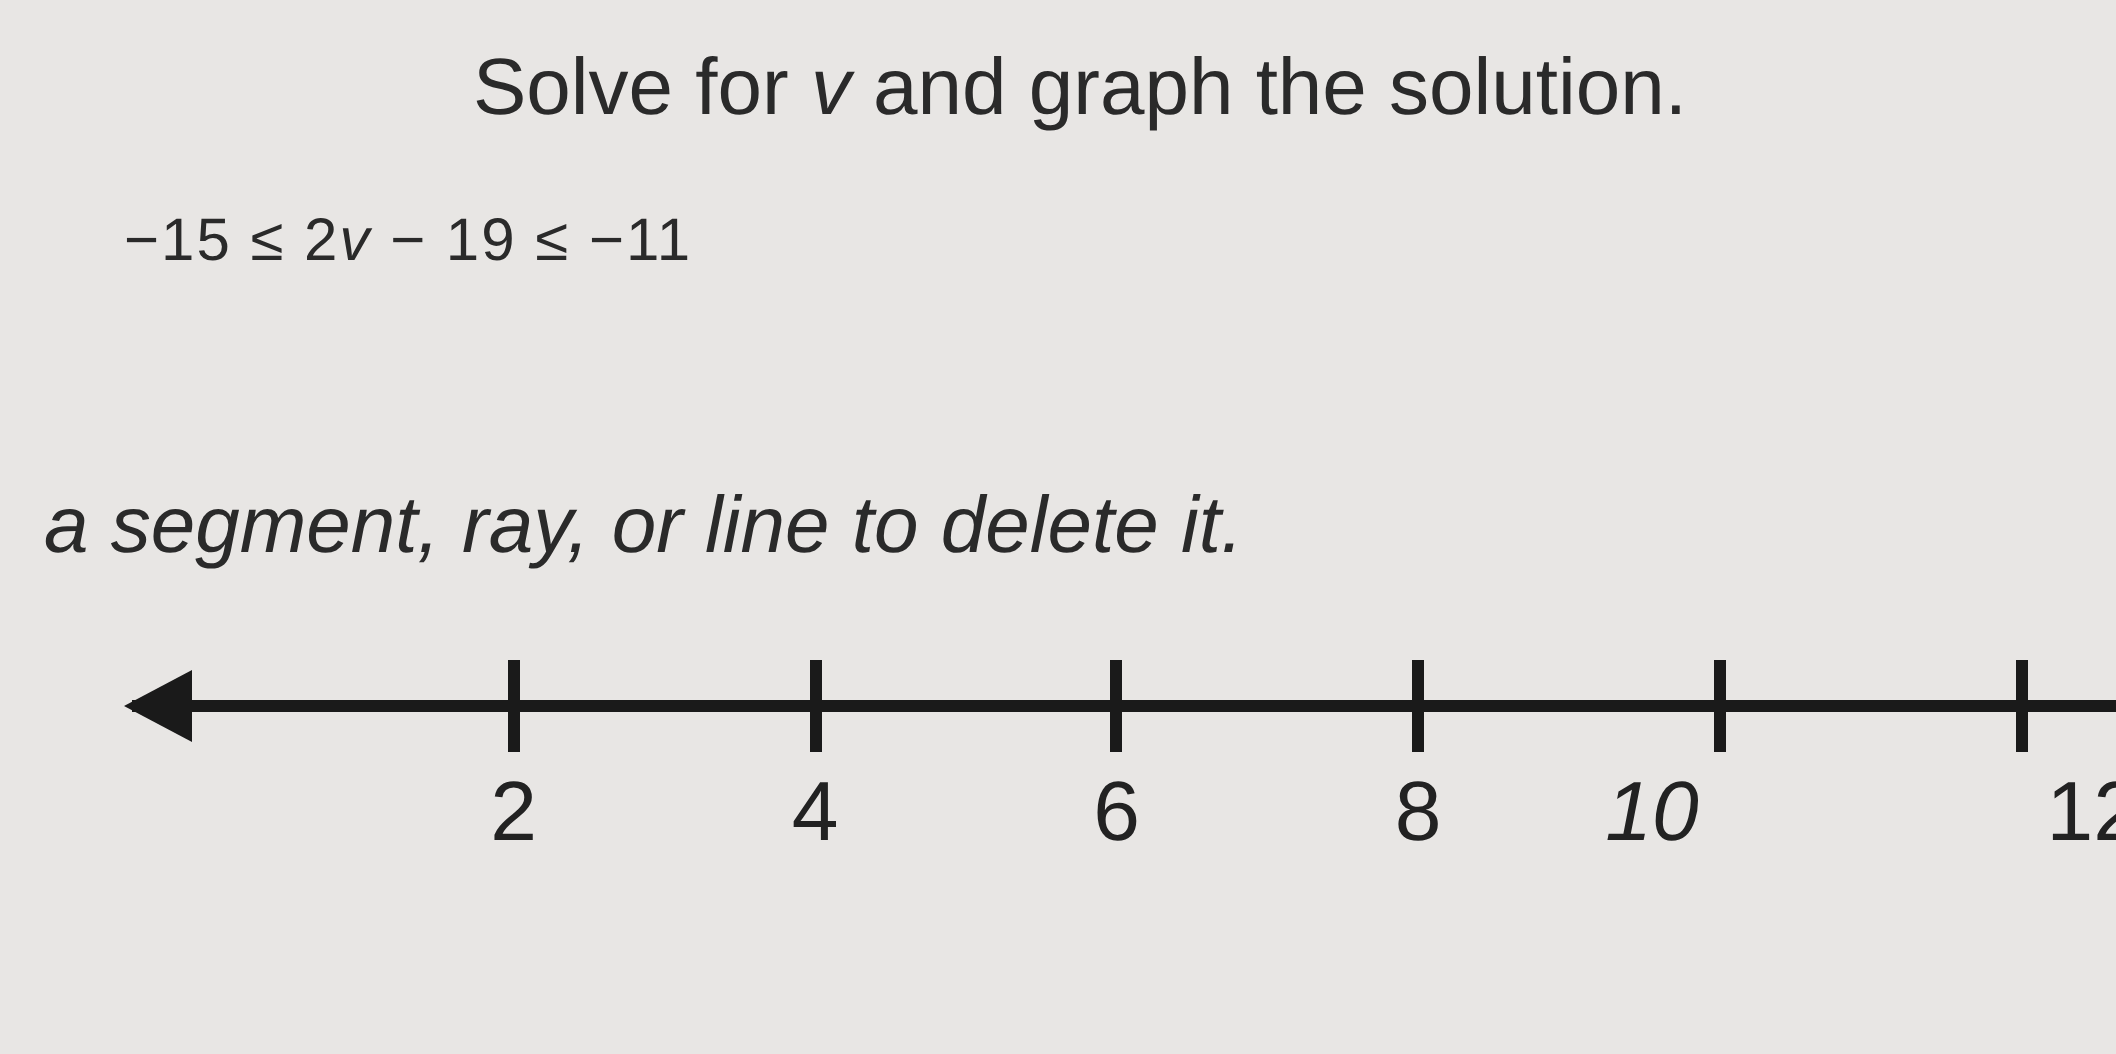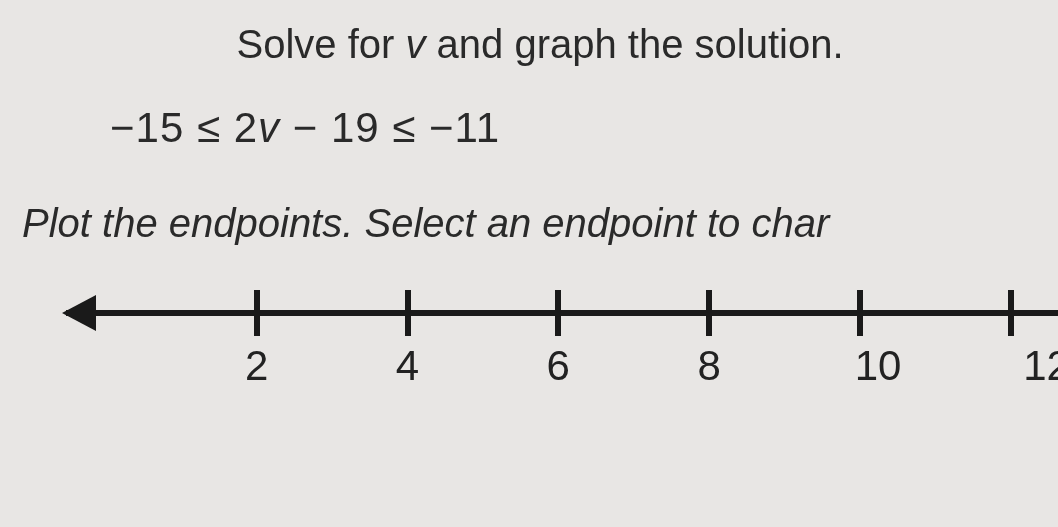--- a/index.html
+++ b/index.html
@@ -20,22 +20,22 @@
     .prompt {
       font-size: 40px;
       line-height: 1.3;
       margin-bottom: 34px;
       text-align: center;
     }
     .var {
       font-style: italic;
     }
     .inequality {
-      font-size: 42px;
-      margin-left: 88px;
+      font-size: 30px;
+      margin-left: 40px;
       margin-bottom: 44px;
       letter-spacing: 1px;
     }
     .inequality .var {
       font-style: italic;
     }
     .instructions {
       font-style: italic;
       font-size: 40px;
       line-height: 1.35;
@@ -91,33 +91,34 @@
 
 <div class="inequality">
   <span>−15</span>
   <span>≤</span>
   <span>2</span><span class="var">v</span><span> − 19</span>
   <span>≤</span>
   <span>−11</span>
 </div>
 
 <div class="instructions">
-  <span>Plot the endpoints. Select an endpoint to char</span><br>
+  <br>
+  <span>a segment, ray, or line to delete it.</span>
 </div>
 
 <div class="numberline-wrap">
   <div class="arrow-left"></div>
   <div class="axis"></div>
   <div id="ticks-container">
       <div class="tick" style="left: 187.769px;"></div>
       <div class="tick-label" style="left: 190.769px;">2</div>
       <div class="tick" style="left: 338.538px;"></div>
       <div class="tick-label" style="left: 341.538px;">4</div>
       <div class="tick" style="left: 489.308px;"></div>
       <div class="tick-label" style="left: 492.308px;">6</div>
       <div class="tick" style="left: 640.077px;"></div>
       <div class="tick-label" style="left: 643.077px;">8</div>
       <div class="tick" style="left: 790.846px;"></div>
-      <div class="tick-label" style="left: 812px;">10</div>
+      <div class="tick-label" style="left: 760px; font-style: italic;">10</div>
       <div class="tick" style="left: 941.615px;"></div>
       <div class="tick-label" style="left: 944.615px; margin-left: 36px;">12</div>
     </div>
 </div>
 
 </body></html>

